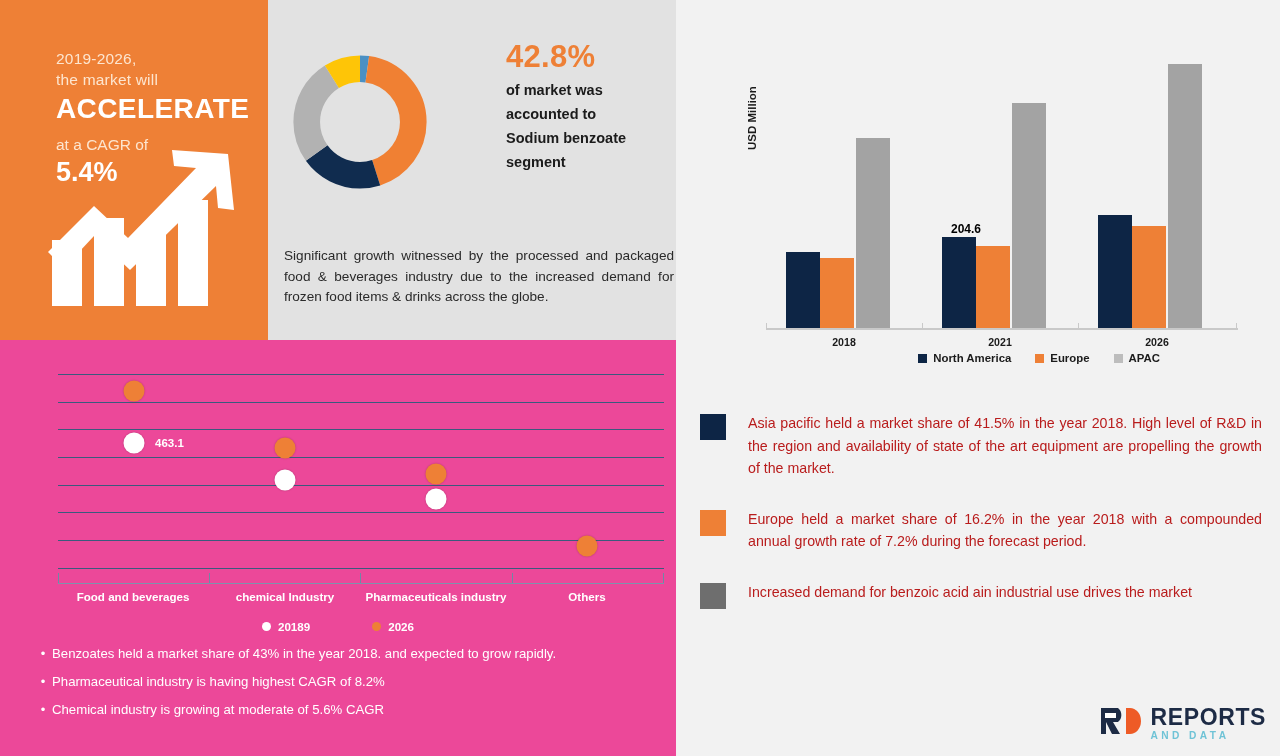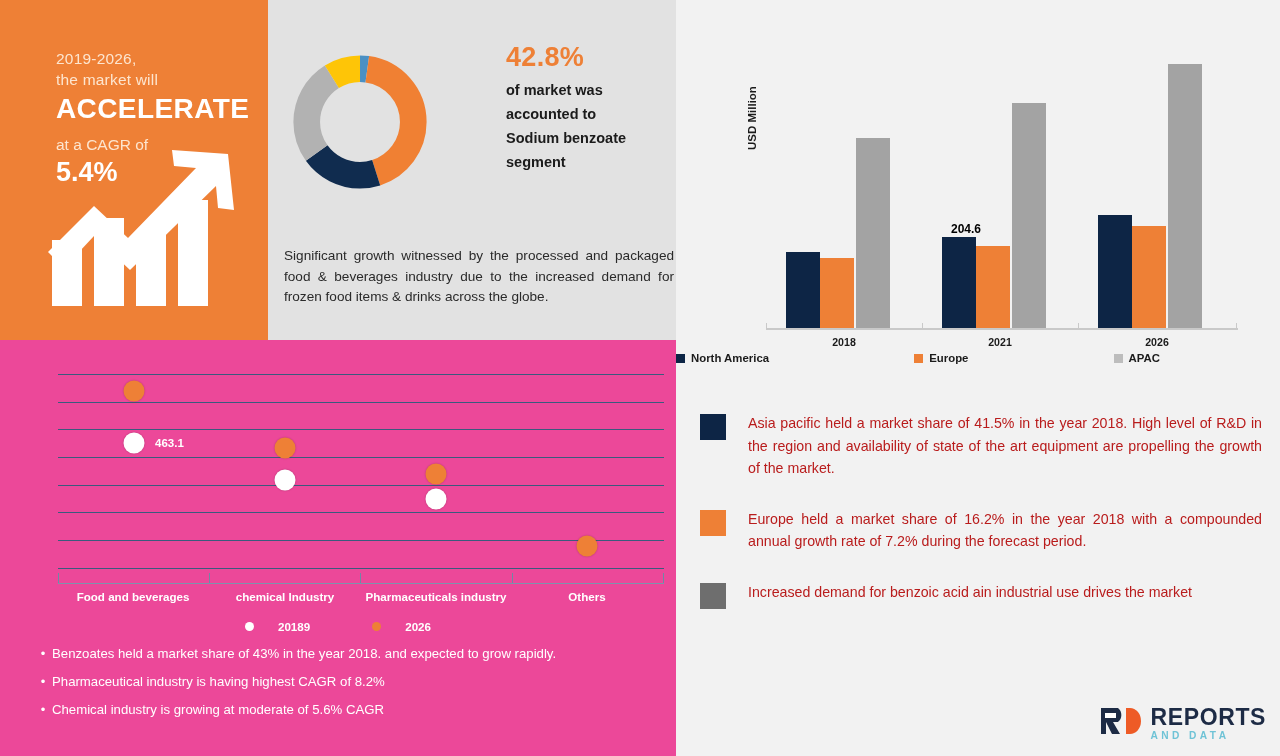--- a/index.html
+++ b/index.html
@@ -27,21 +27,21 @@
   .acc-cagr { font-size:27px; font-weight:bold; color:#ffffff; line-height:32px; }
   .growth-icon { position:absolute; left:46px; top:130px; width:200px; height:180px; }
 
   
   .panel-donut {
     position:absolute; left:268px; top:0; width:408px; height:340px;
     background:#e2e2e2;
   }
   .donut-wrap { position:absolute; left:18px; top:42px; width:148px; height:160px; }
   .donut-stat { position:absolute; left:238px; top:42px; width:170px; }
-  .stat-pct { font-size:27px; font-weight:bold; color:#ee8036; line-height:30px; letter-spacing:.3px;}
+  .stat-pct { font-size:31px; font-weight:bold; color:#ee8036; line-height:30px; letter-spacing:.3px;}
   .stat-desc { font-size:14.5px; font-weight:bold; color:#1b1b1b; line-height:24px; margin-top:6px; }
   .donut-para {
     position:absolute; left:16px; top:246px; width:390px;
     font-size:13.6px; line-height:20.5px; color:#2a2a2a; text-align:justify;
   }
 
   
   .panel-dark {
     position:absolute; left:0; top:340px; width:676px; height:540px;
     background:#ec4899;
@@ -60,21 +60,21 @@
   .dp-dot.w { background:#ffffff; }
   .dp-label {
     position:absolute; font-size:11.5px; font-weight:bold; color:#ffffff;
     transform:translateY(-50%);
   }
   .dp-cat {
     position:absolute; top:250px; font-size:11.6px; font-weight:bold; color:#ffffff;
     text-align:center; white-space:nowrap; transform:translateX(-50%);
   }
   .dp-legend { position:absolute; left:0; top:280px; width:676px; display:flex; justify-content:center; gap:62px; }
-  .dp-leg-item { display:flex; align-items:center; gap:24px; font-size:11.6px; font-weight:bold; color:#ffffff; }
+  .dp-leg-item { display:flex; align-items:center; gap:7px; font-size:11.6px; font-weight:bold; color:#ffffff; }
   .dp-leg-dot { width:9px; height:9px; border-radius:50%; display:inline-block; }
 
   .dark-bullets { position:absolute; left:34px; top:305px; width:630px; }
   .dark-bullet { display:flex; align-items:flex-start; margin-bottom:11px; }
   .dark-bullet .bdot { color:#ffffff; font-size:13px; line-height:17px; width:18px; flex:none; text-align:center; }
   .dark-bullet .btxt { font-size:13.2px; line-height:17px; color:#ffffff; }
 
   
   .panel-right { position:absolute; left:676px; top:0; width:604px; height:756px; background:#f2f2f2; }
 
@@ -91,21 +91,21 @@
   .bc-bar.eu { background:#ee8036; }
   .bc-bar.ap { background:#a3a3a3; }
   .bc-catlabel {
     position:absolute; top:314px; font-size:10.6px; font-weight:bold; color:#1b1b1b;
     transform:translateX(-50%); white-space:nowrap;
   }
   .bc-datalabel {
     position:absolute; font-size:12px; font-weight:bold; color:#000000;
     transform:translateX(-50%); white-space:nowrap;
   }
-  .bc-legend { position:absolute; left:0; top:352px; width:484px; display:flex; justify-content:space-between; align-items:center; gap:24px; }
+  .bc-legend { position:absolute; left:0; top:352px; width:484px; display:flex; justify-content:flex-end; align-items:center; gap:24px; }
   .bc-leg-item { display:flex; align-items:center; gap:6px; font-size:11.4px; font-weight:bold; color:#1b1b1b; }
   .bc-leg-sw { width:9px; height:9px; display:inline-block; }
 
   .right-notes { position:absolute; left:24px; top:412px; width:562px; }
   .rn-item { display:flex; align-items:flex-start; margin-bottom:28px; }
   .rn-swatch { width:26px; height:26px; flex:none; margin-right:22px; margin-top:2px; }
   .rn-text { font-size:14.2px; line-height:22.5px; color:#b91c1c; text-align:justify; }
 
   .logo { position:absolute; right:14px; bottom:14px; display:flex; align-items:flex-start; }
   .logo-mark { width:44px; height:32px; margin-right:8px; }

